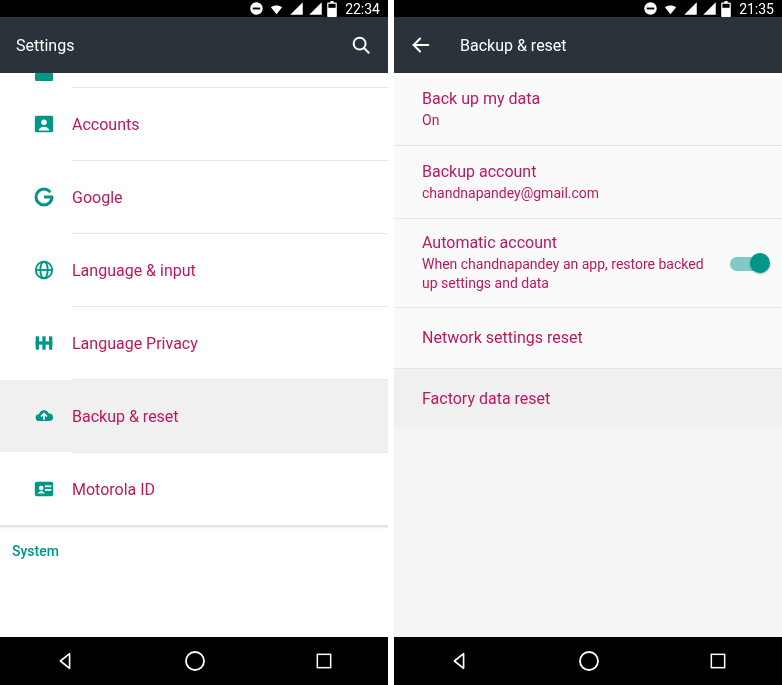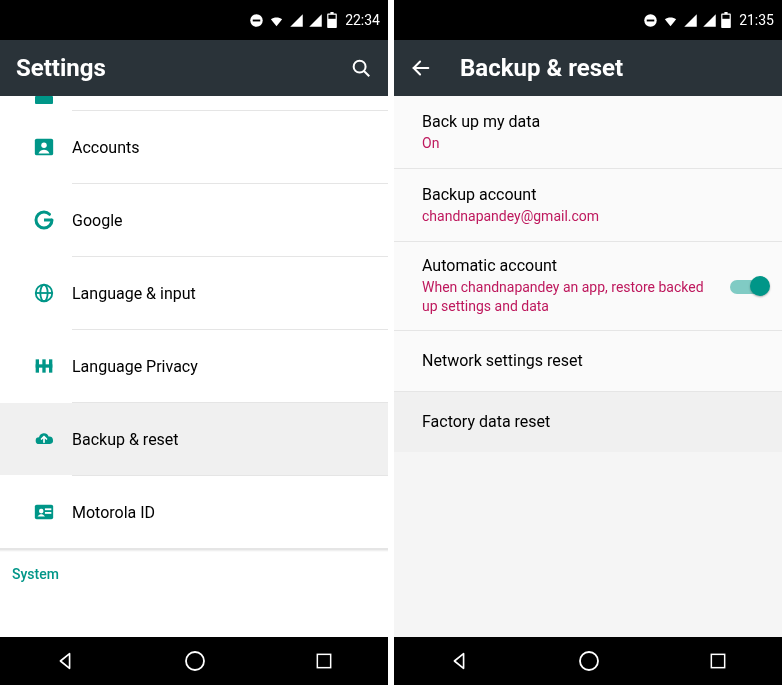--- a/index.html
+++ b/index.html
@@ -16,21 +16,21 @@
     width: 388px;
     height: 685px;
     display: flex;
     flex-direction: column;
     background: #fff;
     position: relative;
   }
   .phone.right { background: #f3f3f3; }
   
   .statusbar {
-    height: 40px;
+    height: 17px;
     background: #000;
     color: #fff;
     display: flex;
     align-items: center;
     justify-content: flex-end;
     padding: 0 8px;
     font-size: 13px;
     gap: 4px;
   }
   .statusbar .sb-icon { display: inline-flex; align-items: center; }
@@ -38,21 +38,21 @@
   
   .appbar {
     height: 56px;
     background: #2a3339;
     color: #fff;
     display: flex;
     align-items: center;
     padding: 0 16px;
     gap: 28px;
   }
-  .appbar .title { font-size: 24px; font-weight: 700; flex: 1; }
+  .appbar .title { font-size: 16px; font-weight: 400; flex: 1; }
   .appbar .icon { display: inline-flex; }
   
   .content { flex: 1; overflow: hidden; background: #fff; }
   .phone.right .content { background: #f5f5f5; }
   .row {
     display: flex;
     align-items: center;
     min-height: 72px;
     padding: 0 16px;
     background: #fff;
@@ -62,21 +62,21 @@
   .row .leading {
     width: 56px;
     display: flex;
     justify-content: center;
     color: #009688;
   }
   .row .txt {
     flex: 1;
     padding: 14px 0;
   }
-  .row .primary { font-size: 16px; color: #000000; }
+  .row .primary { font-size: 16px; color: #be185d; }
   .row .secondary { font-size: 14px; color: #be185d; margin-top: 3px; line-height: 1.35; }
   .row .trailing { width: 46px; display:flex; justify-content:flex-end; }
   .divider {
     height: 1px;
     background: #e5e5e5;
     margin-left: 72px;
   }
   .divider.full { margin-left: 0; }
   .shadow-div {
     height: 3px;

